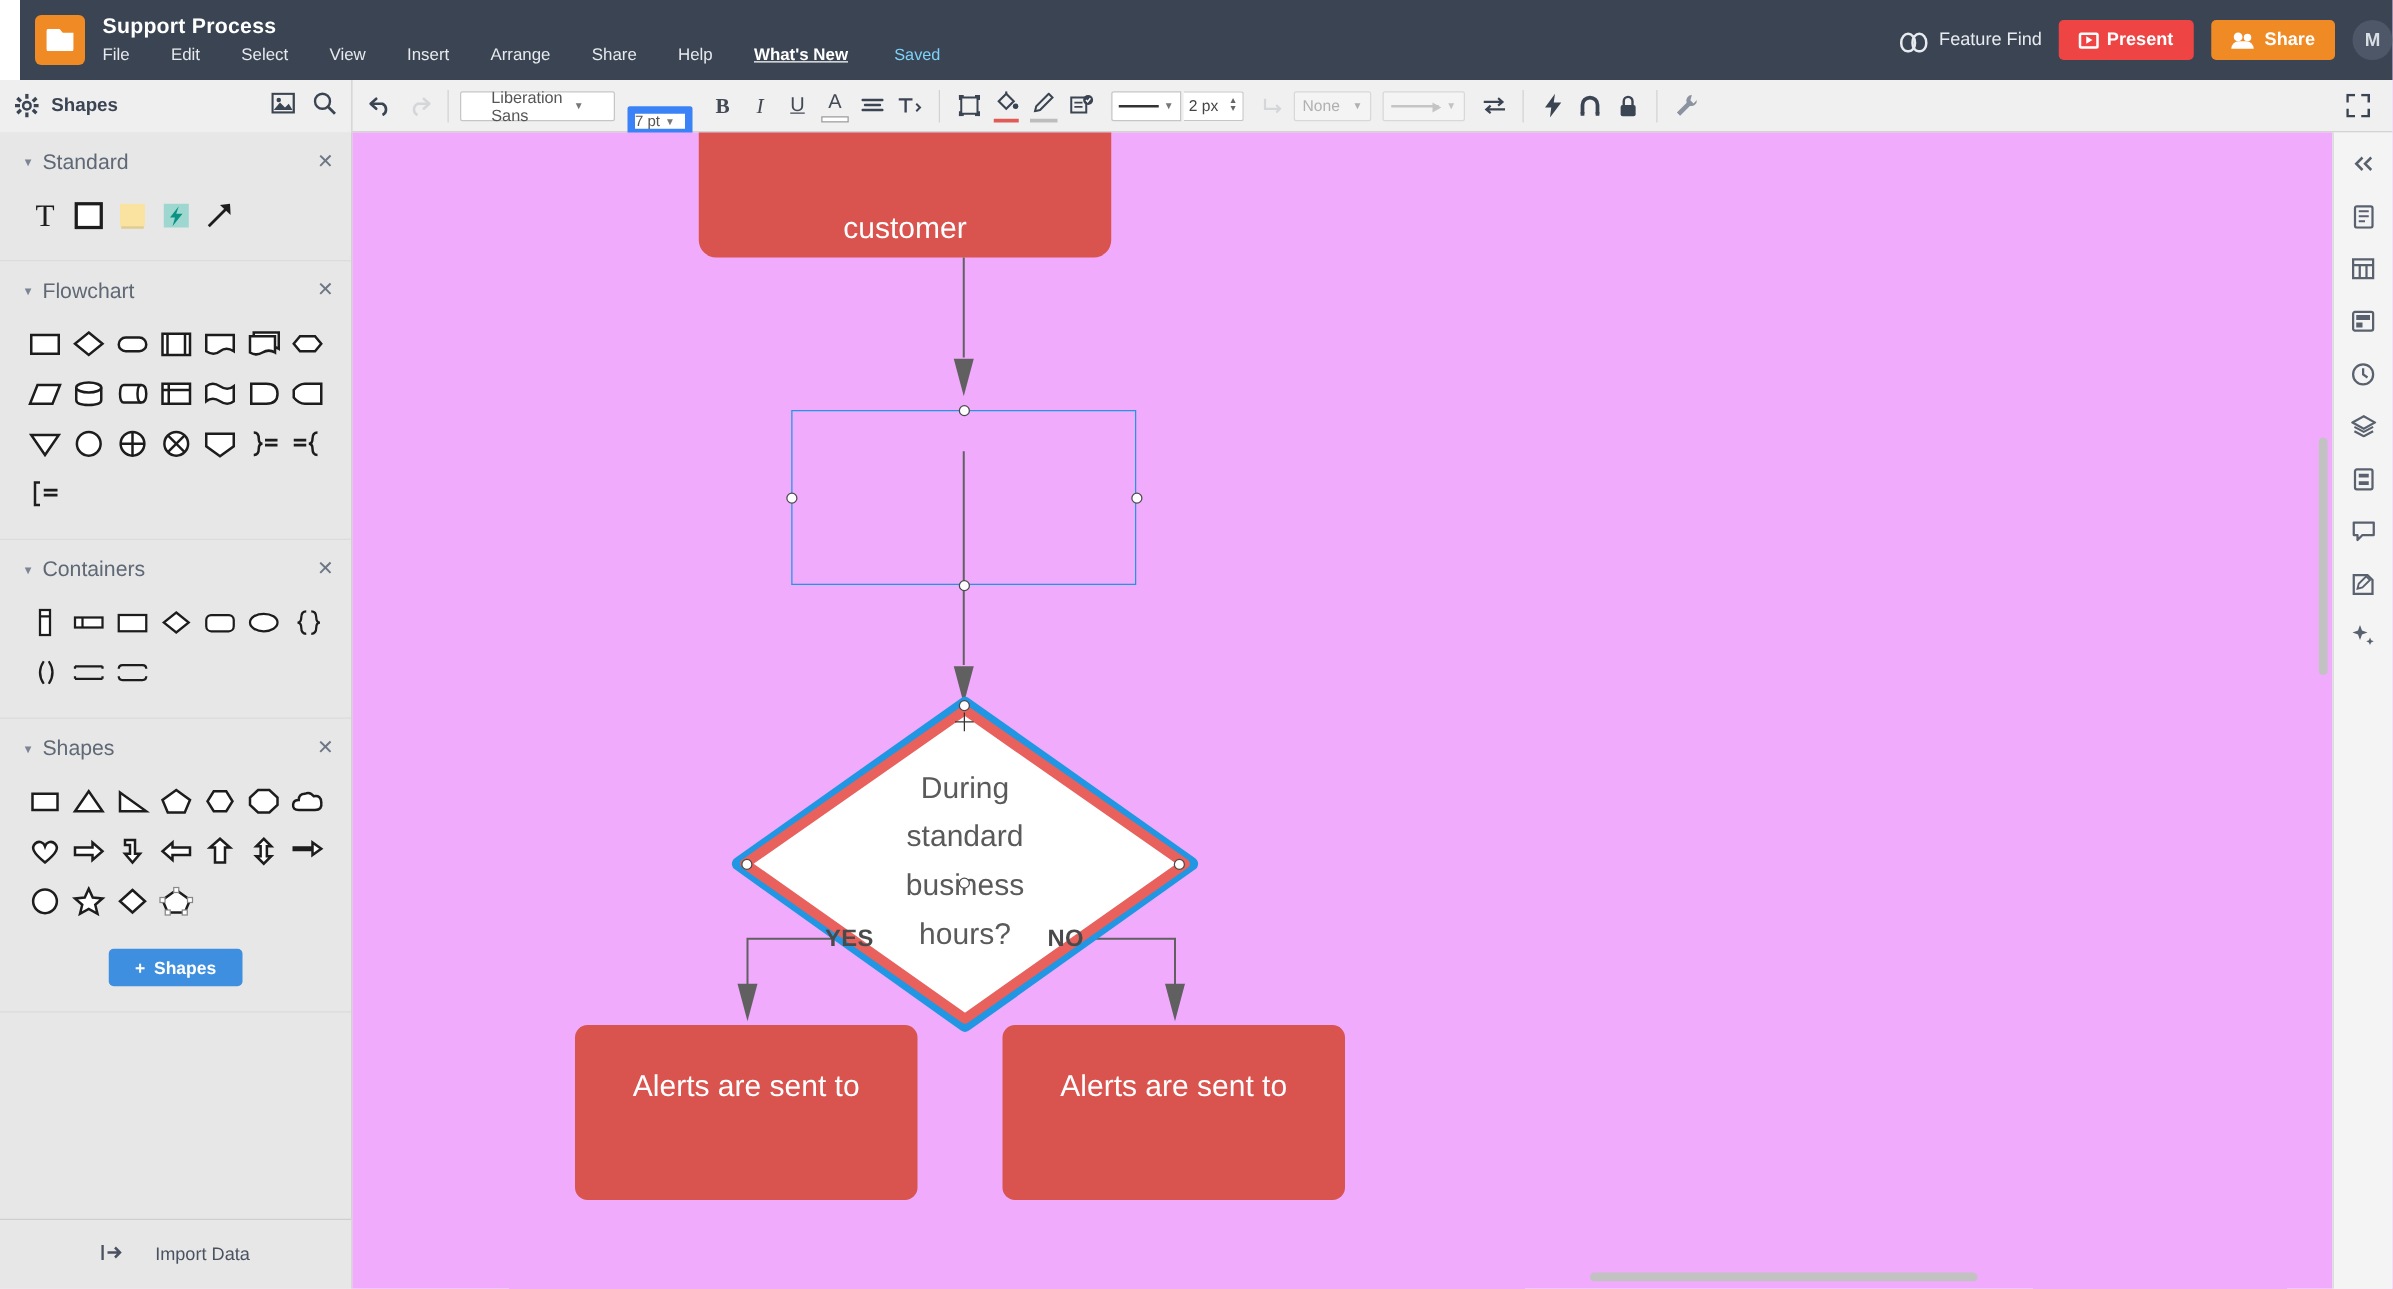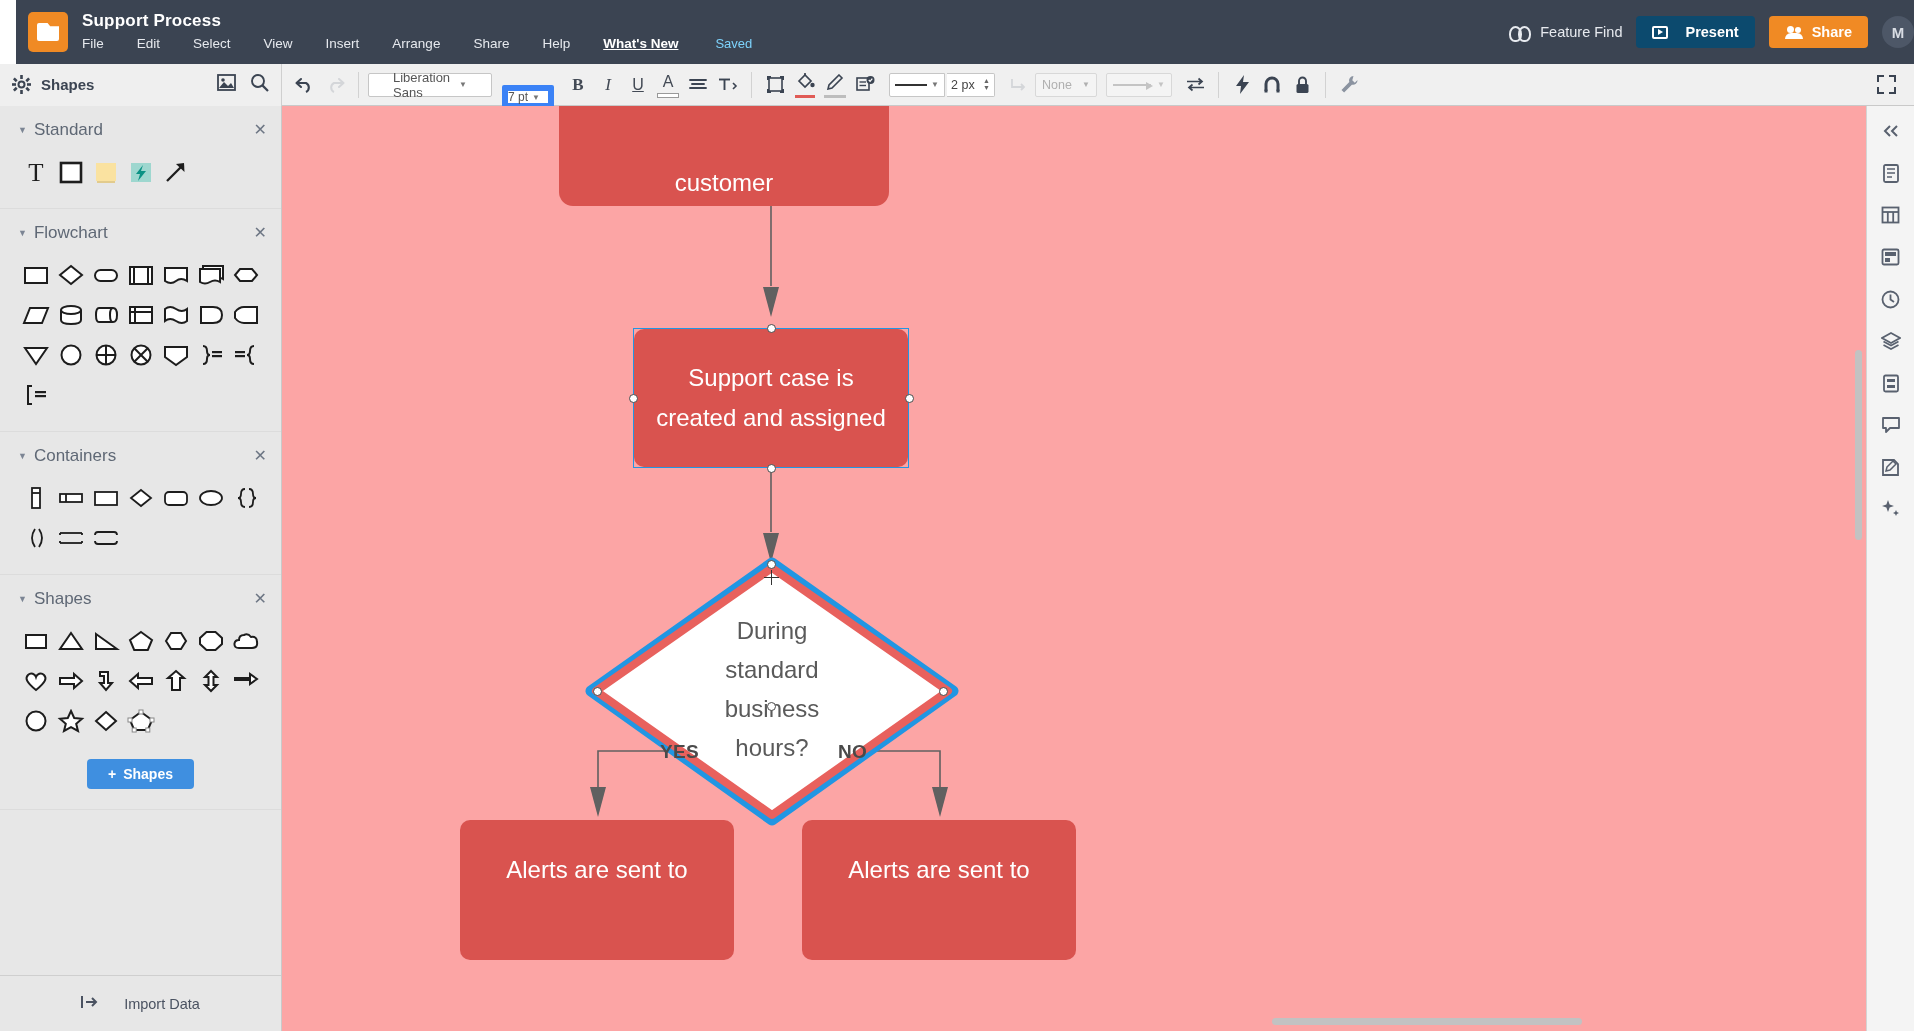--- a/index.html
+++ b/index.html
@@ -41,22 +41,22 @@
   .header-right { margin-left:auto; display:flex; align-items:center; gap:14px; padding-right:16px; }
   .feature-find { display:flex; align-items:center; gap:9px; color:#e7eaef; font-size:14.5px; cursor:pointer; }
   .binoc { width:22px; height:14px; position:relative; flex:none; }
   .binoc::before, .binoc::after{
     content:""; position:absolute; top:1px; width:9px; height:12px; border:2px solid #e7eaef;
     border-radius:50% 50% 45% 45%;
   }
   .binoc::before{ left:0; }
   .binoc::after{ right:0; }
   .btn-present {
-    background:#0c4a6e; color:#fff; font-size:14.5px; font-weight:bold;
-    height:32px; padding:0 16px; border-radius:4px; display:flex; align-items:center; gap:17px;
+    background:#ef4444; color:#fff; font-size:14.5px; font-weight:bold;
+    height:32px; padding:0 16px; border-radius:4px; display:flex; align-items:center; gap:6px;
     cursor:pointer; border:none;
   }
   .play-box { width:16px; height:13px; border:2px solid #fff; border-radius:2px; display:flex; align-items:center; justify-content:center; }
   .play-box::after{ content:""; border-left:5px solid #fff; border-top:3.5px solid transparent; border-bottom:3.5px solid transparent; margin-left:1px;}
   .btn-share {
     background:#f08a24; color:#fff; font-size:14.5px; font-weight:bold;
     height:32px; padding:0 16px; border-radius:4px; display:flex; align-items:center; gap:9px;
     cursor:pointer; border:none;
   }
   .people-ic { position:relative; width:18px; height:13px; flex:none; }
@@ -151,21 +151,21 @@
   }
   .btn-shapes-add {
     margin:18px auto 4px auto; display:flex; align-items:center; justify-content:center; gap:7px;
     background:#3f8fe0; color:#fff; font-size:14px; font-weight:bold; width:107px; height:30px;
     border-radius:4px; cursor:pointer; border:none;
   }
 
   
   .canvas {
     position:absolute; left:282px; top:106px; width:1584px; height:925px;
-    background:#fca5a5; overflow:hidden;
+    background:#f0abfc; overflow:hidden;
   }
   .canvas-inner { position:absolute; inset:0; }
 
   .node {
     position:absolute; background:#d9534f; color:#fff;
     display:flex; align-items:center; justify-content:center; text-align:center;
     font-size:24px; line-height:39px; font-weight:400;
   }
   .node.rounded { border-radius:10px; }
 
@@ -846,23 +846,20 @@
         <line x1="489" y1="255" x2="489" y2="426" stroke="#606060" stroke-width="1.6"></line>
         <path d="M489 457 L481 427 L497 427 Z" fill="#606060"></path>
 
         <path d="M489 600 Q489 645 450 645 L316 645 Q316 645 316 685" fill="none" stroke="#606060" stroke-width="1.6"></path>
         <path d="M316 711 L308 681 L324 681 Z" fill="#606060"></path>
 
         <path d="M489 600 Q489 645 528 645 L658 645 Q658 645 658 685" fill="none" stroke="#606060" stroke-width="1.6"></path>
         <path d="M658 711 L650 681 L666 681 Z" fill="#606060"></path>
       </svg>
 
-      <div class="node rounded" style="left:352px; top:223px; width:274px; height:138px; font-size:24px; line-height:40px; padding:0 18px;">
-        <span>Support case is created and assigned</span>
-      </div>
       <div class="sel-box" style="left:351px; top:222px; width:276px; height:140px;"></div>
       <div class="handle" style="left:351px; top:292px;"></div>
       <div class="handle" style="left:627px; top:292px;"></div>
       <div class="handle" style="left:489px; top:222px;"></div>
       <div class="handle" style="left:489px; top:362px;"></div>
 
       <svg style="position:absolute; left:300px; top:448px; width:380px; height:275px;">
         <path d="M190 9 L371 137 L190 266 L9 137 Z" fill="none" stroke="#2196e3" stroke-width="11" stroke-linejoin="round"></path>
         <path d="M190 14 L366 137 L190 261 L14 137 Z" fill="#ffffff" stroke="#e8615d" stroke-width="8" stroke-linejoin="round"></path>
       </svg>

